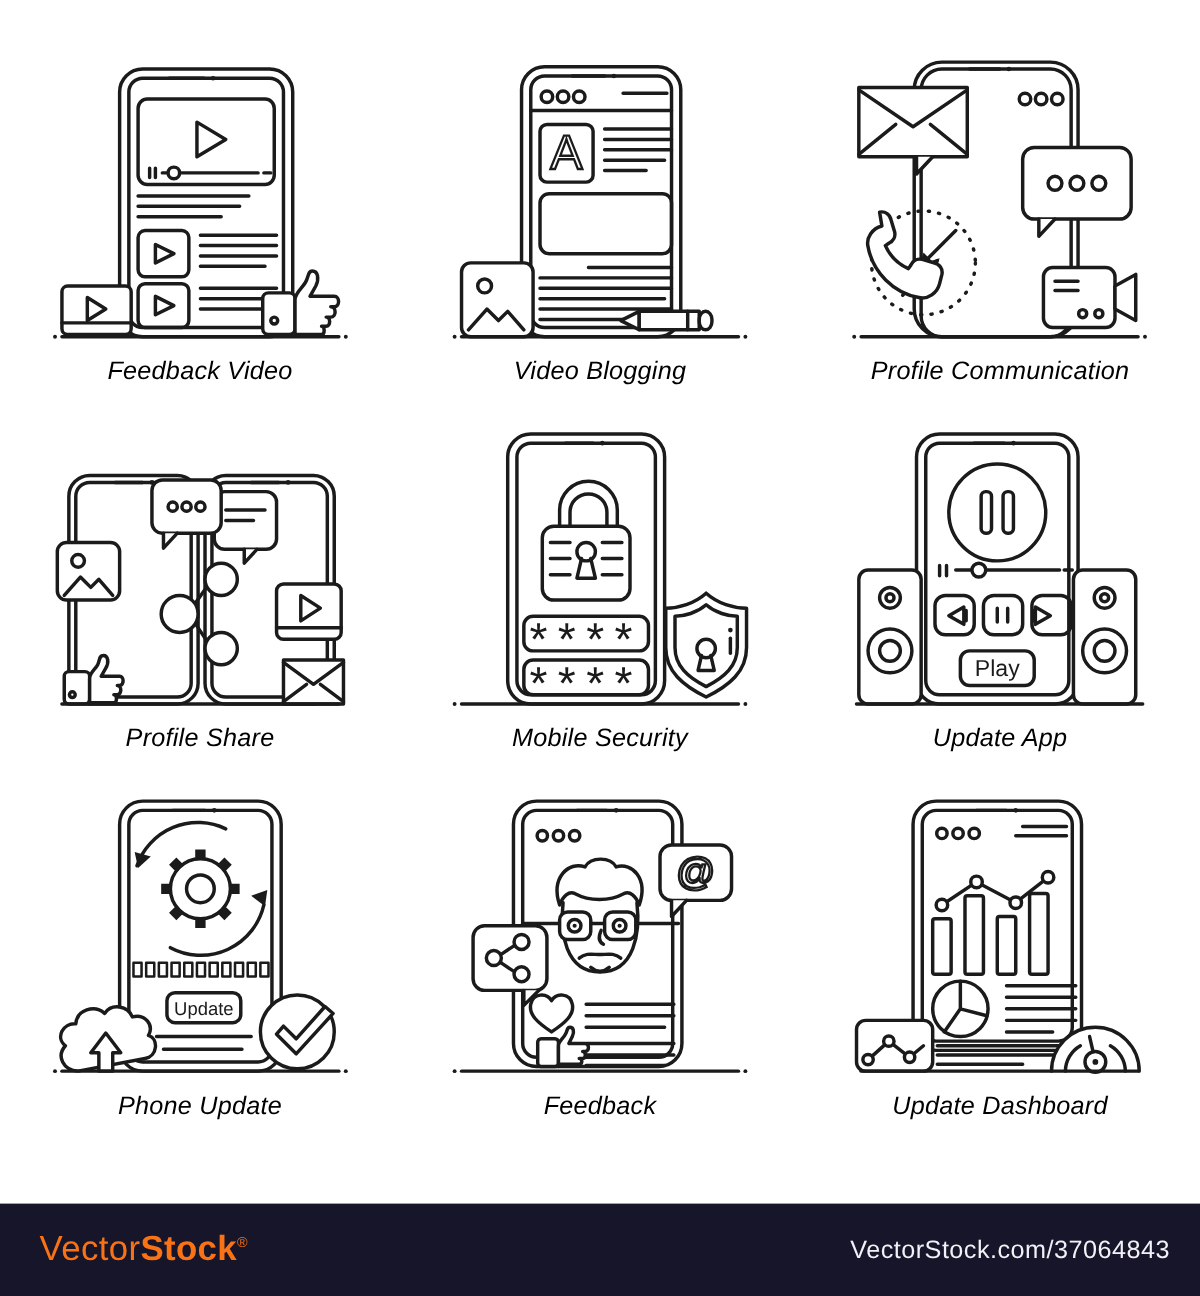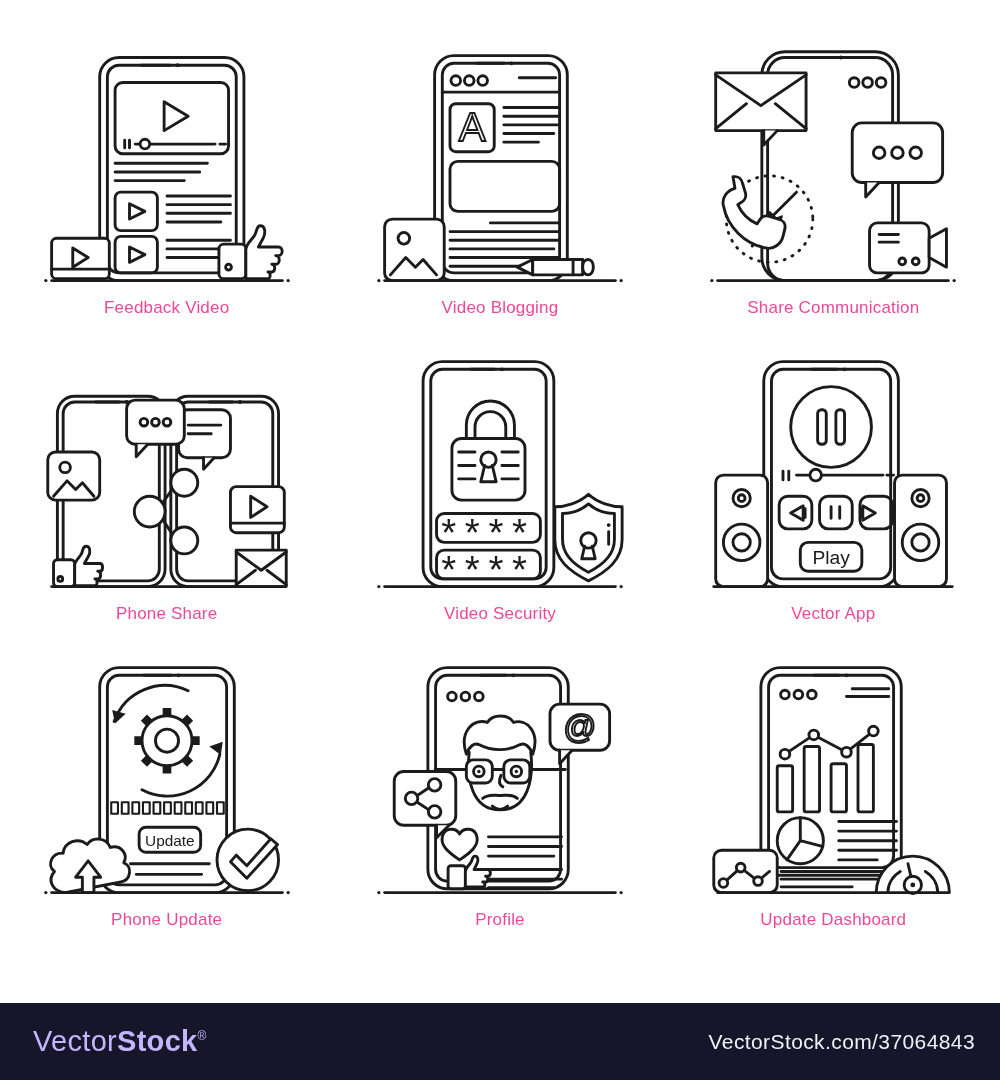--- a/index.html
+++ b/index.html
@@ -3,36 +3,36 @@
 <meta charset="utf-8">
 <style>
   html,body { margin:0; padding:0; }
   body {
     width:1000px; height:1080px; position:relative; overflow:hidden;
     background:#ffffff; font-family:"Liberation Sans", sans-serif;
   }
   .grid { display:grid; grid-template-columns:repeat(3,1fr); padding-top:46px; }
   .cell { height:306px; display:flex; flex-direction:column; align-items:center; margin:0; }
   .icon { width:250px; height:250px; display:block; }
-  .label { margin-top:2px; font-size:17px; letter-spacing:.2px; color:#ec4899; }
+  .label { margin-top:2px; font-size:21px; letter-spacing:.2px; color:#000000;font-style:italic; }
   
   .s  { fill:none; stroke:#1b1b1b; stroke-width:3; stroke-linecap:round; stroke-linejoin:round; }
   .sf { fill:#ffffff; stroke:#1b1b1b; stroke-width:3; stroke-linecap:round; stroke-linejoin:round; }
   .th { fill:none; stroke:#1b1b1b; stroke-width:2.2; stroke-linecap:round; stroke-linejoin:round; }
   .tooth { fill:none; stroke:#1b1b1b; stroke-width:9; stroke-linecap:butt; }
   .dot { fill:#1b1b1b; stroke:none; }
   .dash { stroke-dasharray:1 8; }
   svg text { font-family:"Liberation Sans", sans-serif; }
   .svgtxt  { fill:#1b1b1b; }
   .bar {
     position:absolute; left:0; bottom:0; width:100%; height:77px; background:#161529;
     display:flex; align-items:center; justify-content:space-between;
     padding:0 25px 0 33px; box-sizing:border-box;
   }
-  .logo { color:#c4b5fd; font-size:29px; font-weight:300; letter-spacing:.3px; }
+  .logo { color:#f97316; font-size:29px; font-weight:300; letter-spacing:.3px; }
   .logo b { font-weight:700; }
   .logo sup { font-size:12px; font-weight:400; }
   .url { color:#f2f1f7; font-size:21px; letter-spacing:.4px;margin-left:44px; }
 </style>
 </head>
 <body>
 
 <div class="grid">
 
   <figure class="cell">
@@ -163,21 +163,21 @@
         <circle class="s" cx="202" cy="224" r="3.5"></circle>
           <circle class="s" cx="216" cy="224" r="3.5"></circle>
         <path class="sf" d="M230 200 l18-10 v40 l-18-10 z"></path>
       </g>
       <g>
         <path class="s" d="M10 244 H250"></path>
           <circle class="dot" cx="4" cy="244" r="1.7"></circle>
           <circle class="dot" cx="256" cy="244" r="1.7"></circle>
       </g>
     </svg>
-    <figcaption class="label">Share Communication</figcaption>
+    <figcaption class="label">Profile Communication</figcaption>
   </figure>
 
   <figure class="cell">
     <svg class="icon" viewBox="0 0 260 260">
       <g>
         <rect class="s" x="16" y="46" width="112" height="198" rx="18"></rect>
         <rect class="s" x="22" y="52" width="100" height="186" rx="12"></rect>
         <path class="s" d="M56 52 h24"></path>
           <circle class="dot" cx="88" cy="52" r="2"></circle>
       </g>
@@ -219,21 +219,21 @@
         <rect class="sf" x="202" y="206" width="52" height="38"></rect>
         <path class="s" d="M202 208 l26 19 26-19 M202 242 l20-15 M254 242 l-20-15"></path>
       </g>
       <g>
         <rect class="sf" x="12" y="216" width="22" height="28" rx="4"></rect>
         <circle class="s" cx="19" cy="236" r="2.5"></circle>
         <path class="sf" d="M34 244 v-22 c0-5 5-8 7-12 c2-4 1-8 5-8 c4 0 5 6 2 11 l-4 7 h16 c4 0 4 8 0 8 h-2 c4 0 4 8 0 8 h-3 c3 0 3 7 0 7 h-21 z"></path>
       </g>
       <path class="s" d="M10 244 H250"></path>
     </svg>
-    <figcaption class="label">Phone Share</figcaption>
+    <figcaption class="label">Profile Share</figcaption>
   </figure>
 
   <figure class="cell">
     <svg class="icon" viewBox="0 0 260 260">
       <g>
         <rect class="s" x="50" y="10" width="136" height="234" rx="20"></rect>
         <rect class="s" x="58" y="18" width="120" height="218" rx="12"></rect>
         <path class="s" d="M100 18 h24"></path>
           <circle class="dot" cx="132" cy="18" r="2"></circle>
       </g>
@@ -260,21 +260,21 @@
         <path class="s" d="M218 202 l-3 13 h14 l-3-13"></path>
         <circle class="dot" cx="243" cy="180" r="2"></circle>
           <path class="s" d="M243 187 v13"></path>
       </g>
       <g>
         <path class="s" d="M10 244 H250"></path>
           <circle class="dot" cx="4" cy="244" r="1.7"></circle>
           <circle class="dot" cx="256" cy="244" r="1.7"></circle>
       </g>
     </svg>
-    <figcaption class="label">Video Security</figcaption>
+    <figcaption class="label">Mobile Security</figcaption>
   </figure>
 
   <figure class="cell">
     <svg class="icon" viewBox="0 0 260 260">
       <g>
         <rect class="s" x="58" y="10" width="140" height="234" rx="20"></rect>
         <rect class="s" x="66" y="18" width="124" height="218" rx="12"></rect>
         <path class="s" d="M108 18 h26"></path>
           <circle class="dot" cx="142" cy="18" r="2"></circle>
       </g>
@@ -312,21 +312,21 @@
       </g>
       <g>
         <rect class="sf" x="194" y="128" width="54" height="116" rx="8"></rect>
         <circle class="s" cx="221" cy="152" r="9"></circle>
           <circle class="s" cx="221" cy="152" r="3.5"></circle>
         <circle class="s" cx="221" cy="198" r="19"></circle>
           <circle class="s" cx="221" cy="198" r="9"></circle>
       </g>
       <path class="s" d="M6 244 H254"></path>
     </svg>
-    <figcaption class="label">Vector App</figcaption>
+    <figcaption class="label">Update App</figcaption>
   </figure>
 
   <figure class="cell">
     <svg class="icon" viewBox="0 0 260 260">
       <g>
         <rect class="s" x="60" y="10" width="140" height="234" rx="20"></rect>
         <rect class="s" x="68" y="18" width="124" height="218" rx="12"></rect>
         <path class="s" d="M106 18 h28"></path>
           <circle class="dot" cx="142" cy="18" r="2"></circle>
       </g>
@@ -410,21 +410,21 @@
         <rect class="sf" x="76" y="216" width="18" height="24" rx="3"></rect>
         <path class="sf" d="M94 240 v-18 c0-4 4-6 6-10 c2-3 1-6 4-6 c3 0 4 4 2 8 l-3 6 h14 c4 0 4 7 0 7 h-2 c3 0 3 6 0 6 h-3 c3 0 3 5 0 5 h-18 z"></path>
       </g>
       <path class="s" d="M118 220 H194 M118 230 H194 M118 239 H186"></path>
       <g>
         <path class="s" d="M10 244 H250"></path>
           <circle class="dot" cx="4" cy="244" r="1.7"></circle>
           <circle class="dot" cx="256" cy="244" r="1.7"></circle>
       </g>
     </svg>
-    <figcaption class="label">Profile</figcaption>
+    <figcaption class="label">Feedback</figcaption>
   </figure>
 
   <figure class="cell">
     <svg class="icon" viewBox="0 0 260 260">
       <g>
         <rect class="s" x="55" y="10" width="146" height="216" rx="20"></rect>
         <rect class="s" x="63" y="18" width="130" height="200" rx="12"></rect>
         <path class="s" d="M110 18 h26"></path>
           <circle class="dot" cx="144" cy="18" r="2"></circle>
         <circle class="s" cx="80" cy="38" r="4.5"></circle>

